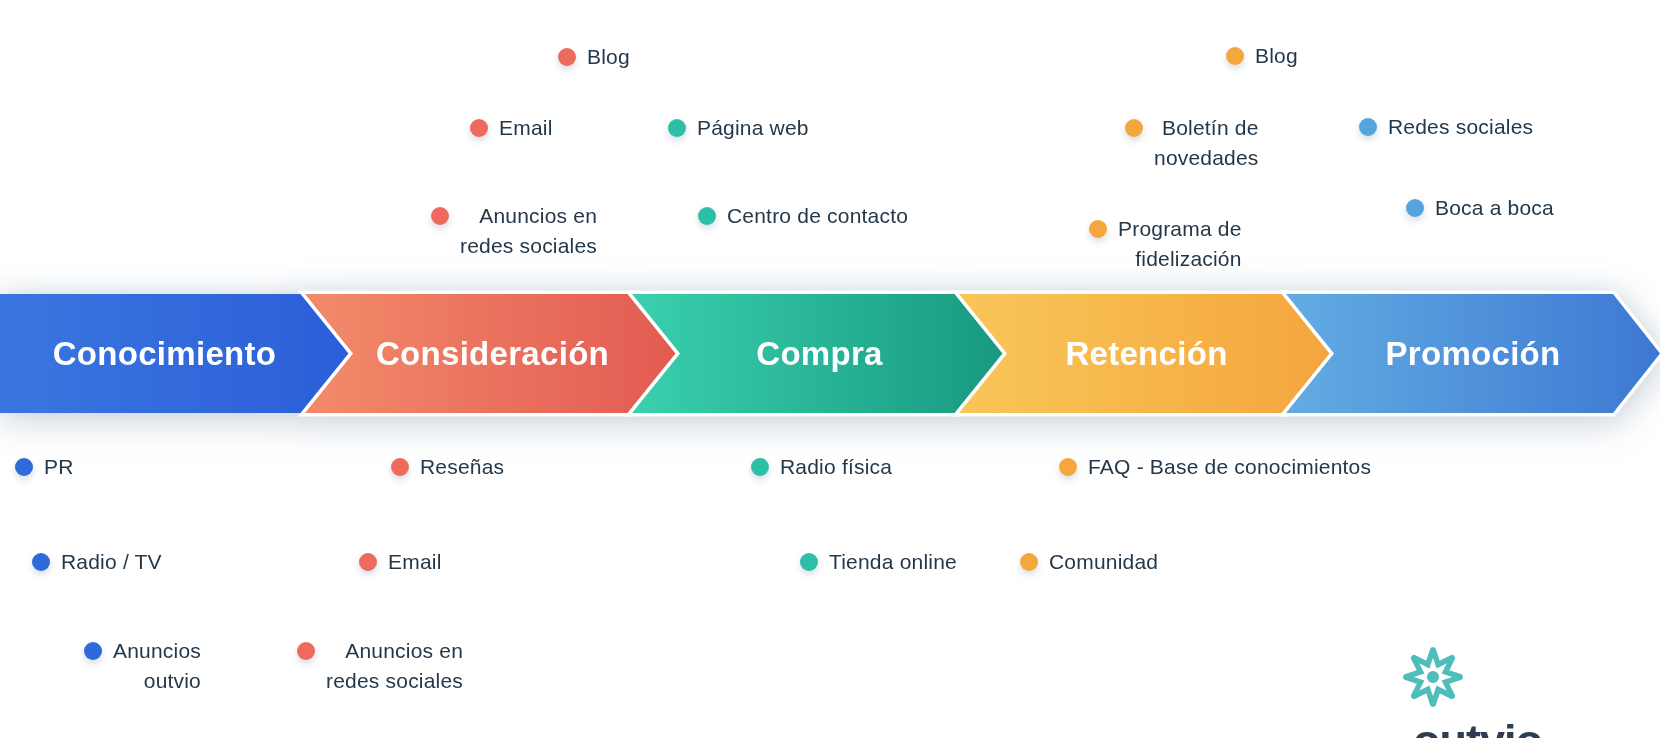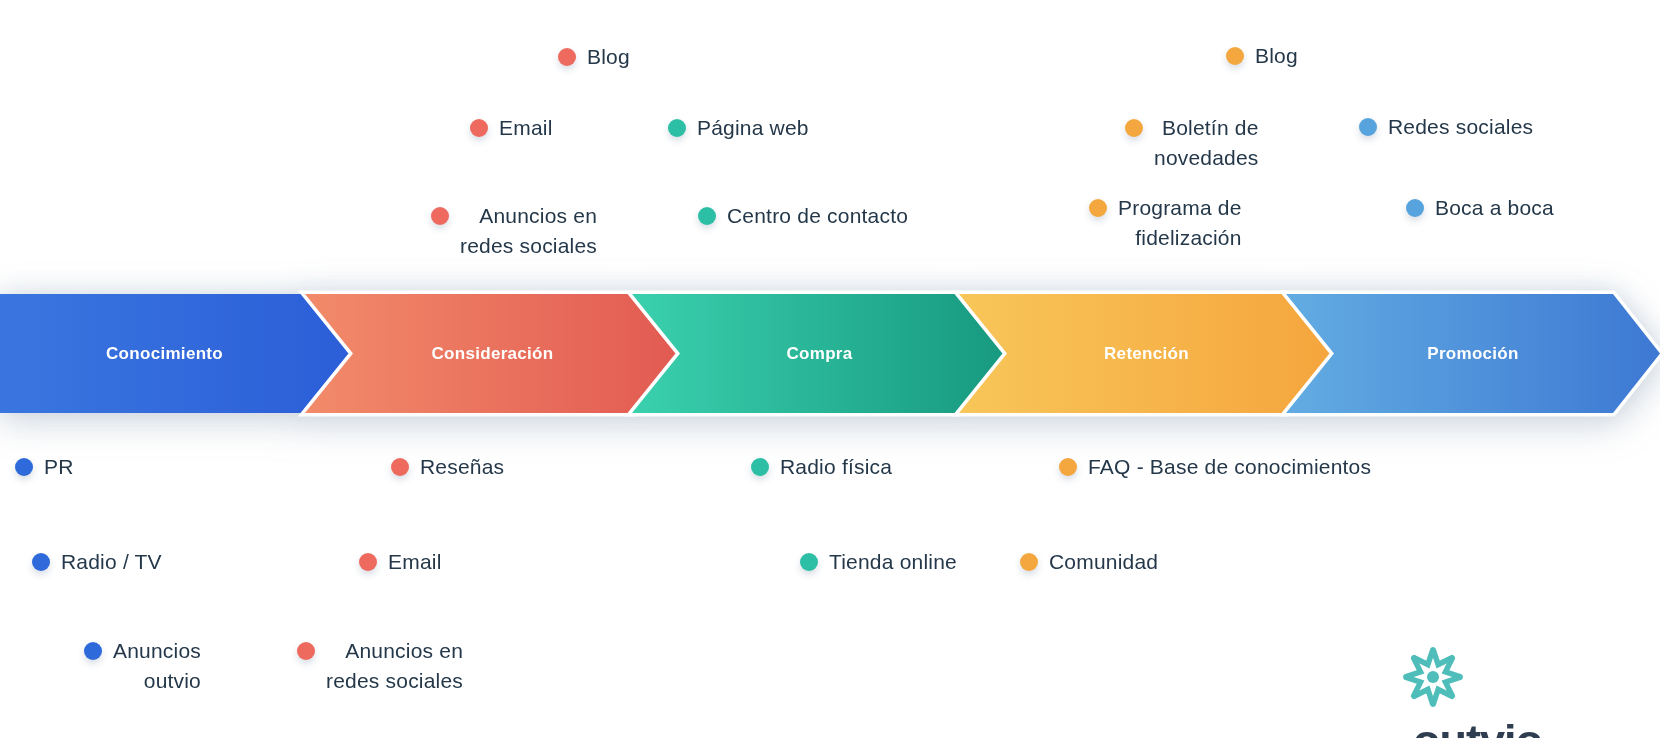--- a/index.html
+++ b/index.html
@@ -44,21 +44,21 @@
     position:absolute;
     left:0;top:294px;
     overflow:visible;
     filter:drop-shadow(0 8px 18px rgba(90,110,140,.28)) drop-shadow(0 -4px 10px rgba(150,180,200,.18));
   }
   .stage-label{
     position:absolute;
     top:294px;height:119px;
     display:flex;align-items:center;justify-content:center;
     color:#ffffff;
-    font-size:17px;
+    font-size:33px;
     font-weight:bold;
     letter-spacing:.3px;
     pointer-events:none;
   }
   .sl0{left:0;width:329px;}
   .sl1{left:329px;width:327px;}
   .sl2{left:656px;width:327px;}
   .sl3{left:983px;width:327px;}
   .sl4{left:1310px;width:326px;text-align:right;}
 
@@ -115,21 +115,21 @@
   </div>
   <div class="tp" style="left:431px;top:201px">
     <span class="dot c-red"></span>
     <span class="tp-label">Anuncios en
 redes sociales</span>
   </div>
   <div class="tp" style="left:698px;top:201px">
     <span class="dot c-teal"></span>
     <span class="tp-label">Centro de contacto</span>
   </div>
-  <div class="tp" style="left:1089px;top:193px">
+  <div class="tp" style="left:1089px;top:214px">
     <span class="dot c-orange"></span>
     <span class="tp-label">Programa de
 fidelización</span>
   </div>
   <div class="tp" style="left:1406px;top:193px">
     <span class="dot c-lblue"></span>
     <span class="tp-label">Boca a boca</span>
   </div>
 
   <svg class="band-svg" width="1660" height="119" viewBox="0 0 1660 119" aria-hidden="true">

